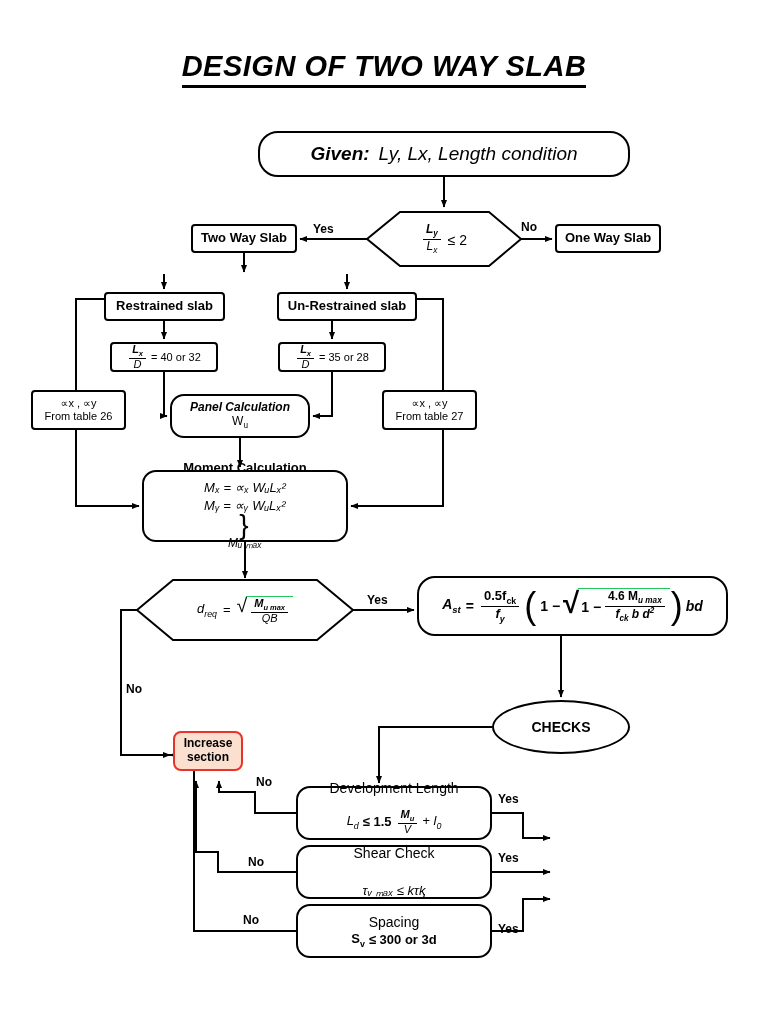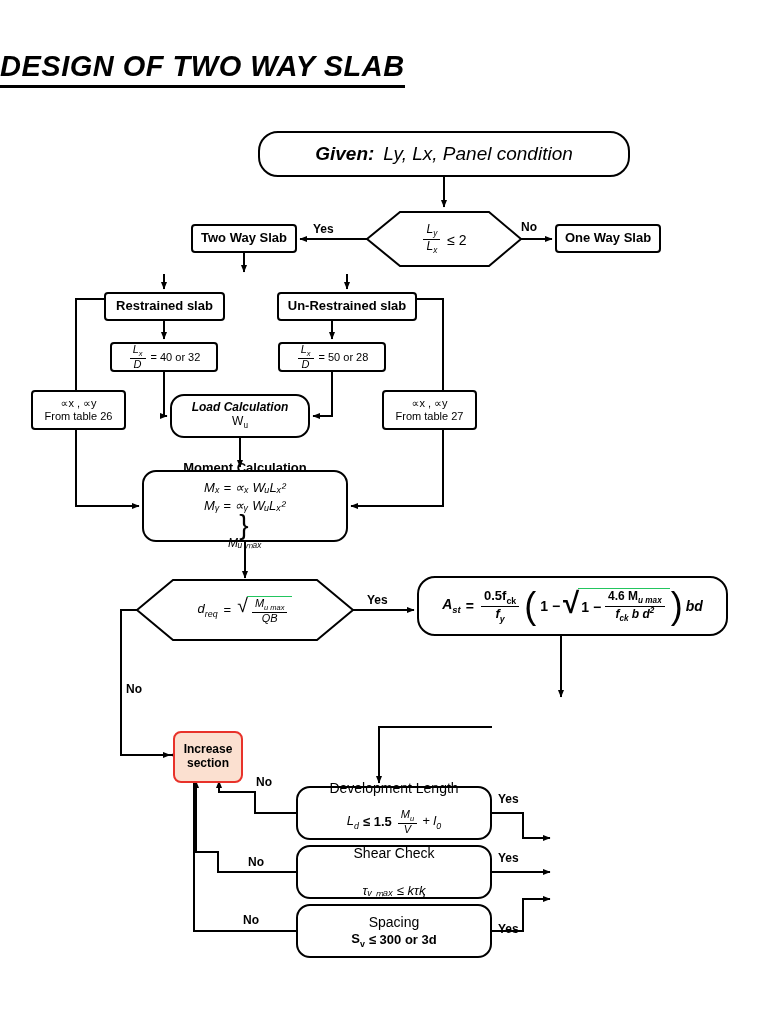--- a/index.html
+++ b/index.html
@@ -42,20 +42,21 @@
   }
   .rr { border-radius: 14px; }
   .rr-sm { border-radius: 4px; }
 
   
   #title {
     position: absolute;
     left: 0;
     top: 50px;
     width: 768px;
+    text-align: center;
     font-weight: bold;
     font-style: italic;
     font-size: 29px;
     letter-spacing: 0.5px;
   }
   #title span.t {
     border-bottom: 3px solid #000;
     padding-bottom: 3px;
   }
 
@@ -100,21 +101,21 @@
 
   #ast {
     left: 417px; top: 576px; width: 311px; height: 60px;
     border-radius: 18px; font-size: 14px; font-weight: bold;
   }
   #checks {
     left: 492px; top: 700px; width: 138px; height: 54px;
     border-radius: 50%/50%; font-size: 14px; font-weight: bold;
   }
   #increase {
-    left: 173px; top: 731px; width: 70px; height: 52px;
+    left: 173px; top: 731px; width: 70px; height: 40px;
     border: 2px solid #e8322a;
     background: #fbe0d0;
     border-radius: 8px;
     font-size: 12px; font-weight: bold;
   }
   #devlen  { left: 296px; top: 786px; width: 196px; height: 54px; font-size: 14px;}
   #shear   { left: 296px; top: 845px; width: 196px; height: 54px; font-size: 14px; gap: 20px;}
   #spacing { left: 296px; top: 904px; width: 196px; height: 54px; font-size: 14px;}
   .chkline2 { margin-top: 2px; font-size: 13px; }
 
@@ -185,21 +186,21 @@
 
   
   .frac {
     display: inline-flex;
     flex-direction: column;
     align-items: center;
     vertical-align: middle;
     margin: 0 2px;
     line-height: 1.05;
   }
-  .frac .num { border-bottom: 1px solid #000; padding: 0 3px; }
+  .frac .num { border-bottom: 1px solid #000; padding: 0 3px; font-weight: bold; }
   .frac .den { padding: 0 3px; }
   .it { font-style: italic; }
   sub { font-size: 0.68em; }
   sup { font-size: 0.68em; }
   .sqrt {
     display: inline-flex;
     align-items: stretch;
     vertical-align: middle;
   }
   .sqrt .radsym { font-size: 1.5em; line-height: 1; margin-right: -1px;}
@@ -272,21 +273,21 @@
       <path d="M137,610 L173,580 L317,580 L353,610 L317,640 L173,640 Z"></path>
     </g>
   </svg>
 
   <div id="title">
     <span class="t">DESIGN OF TWO WAY SLAB</span>
   </div>
 
   <div class="node rr" id="given">
     <span class="lead">Given:</span>
-    <span class="rest">Ly, Lx, Panel condition</span>
+    <span class="rest">Ly, Lx, Length condition</span>
   </div>
 
   <div class="hexwrap" style="left:367px; top:212px; width:154px; height:54px;">
     <div class="hexlabel">
       <span class="mrow">
         <span class="frac">
           <span class="num it"><span>L</span><sub>y</sub></span>
           <span class="den it"><span>L</span><sub>x</sub></span>
         </span>
         <span style="margin-left:5px; font-size:14px;">≤ 2</span>
@@ -319,35 +320,35 @@
       </span>
       <span style="margin-left:3px;">= 40 or  32</span>
     </span>
   </div>
   <div class="node rr-sm" id="ratio-right">
     <span class="mrow">
       <span class="frac">
         <span class="num it"><span>L</span><sub>x</sub></span>
         <span class="den it">D</span>
       </span>
-      <span style="margin-left:3px;">= 50 or  28</span>
+      <span style="margin-left:3px;">= 35 or  28</span>
     </span>
   </div>
 
   <div class="node rr-sm" id="table26">
     <span>∝x , ∝y</span>
     <span>From table 26</span>
   </div>
   <div class="node rr-sm" id="table27">
     <span>∝x , ∝y</span>
     <span>From table 27</span>
   </div>
 
   <div class="node rr" id="loadcalc">
-    <span class="lc1">Load Calculation</span>
+    <span class="lc1">Panel Calculation</span>
     <span class="lc2"><span>W</span><sub>u</sub></span>
   </div>
 
   <div class="node rr" id="moment">
     <span style="font-weight:600; font-size:13px;">Moment Calculation</span>
     <span class="mrow" style="margin-top:3px;flex-direction:column;">
       <span style="display:inline-flex; flex-direction:column; align-items:flex-start; font-style:italic; font-size:13px; line-height:1.35;">
         <span>Mₓ = ∝ₓ WᵤLₓ²</span>
         <span>Mᵧ = ∝ᵧ WᵤLₓ²</span>
       </span>
@@ -395,20 +396,23 @@
             <span class="num"><span>4.6 M</span><sub class="it">u max</sub></span>
             <span class="den it"><span>f</span><sub>ck</sub><span> b  d</span><sup>2</sup></span>
           </span>
         </span>
       </span>
       <span style="font-size:36px; font-weight:300; line-height:0.85; margin:0 3px 0 1px;">)</span>
       <span class="it">bd</span>
     </span>
   </div>
 
+  <div class="node" id="checks">
+    <span>CHECKS</span>
+  </div>
 
   <div class="node" id="increase">
     <span>Increase</span>
     <span>section</span>
   </div>
 
   <div class="node rr" id="devlen">
     <span>Development Length</span>
     <span class="mrow chkline2">
       <span class="it"><span>L</span><sub>d</sub></span>

